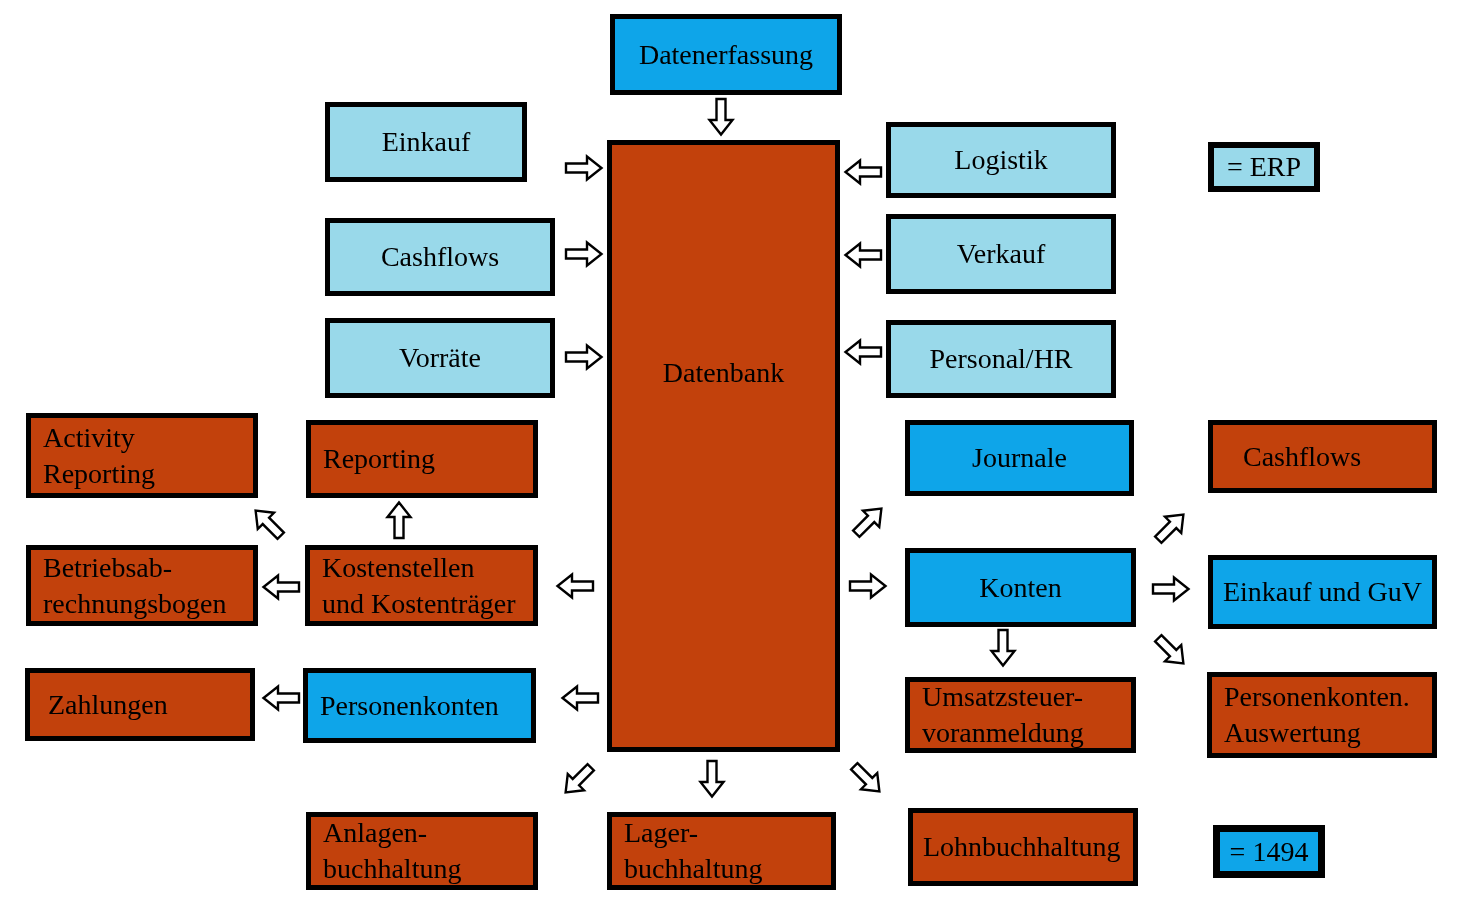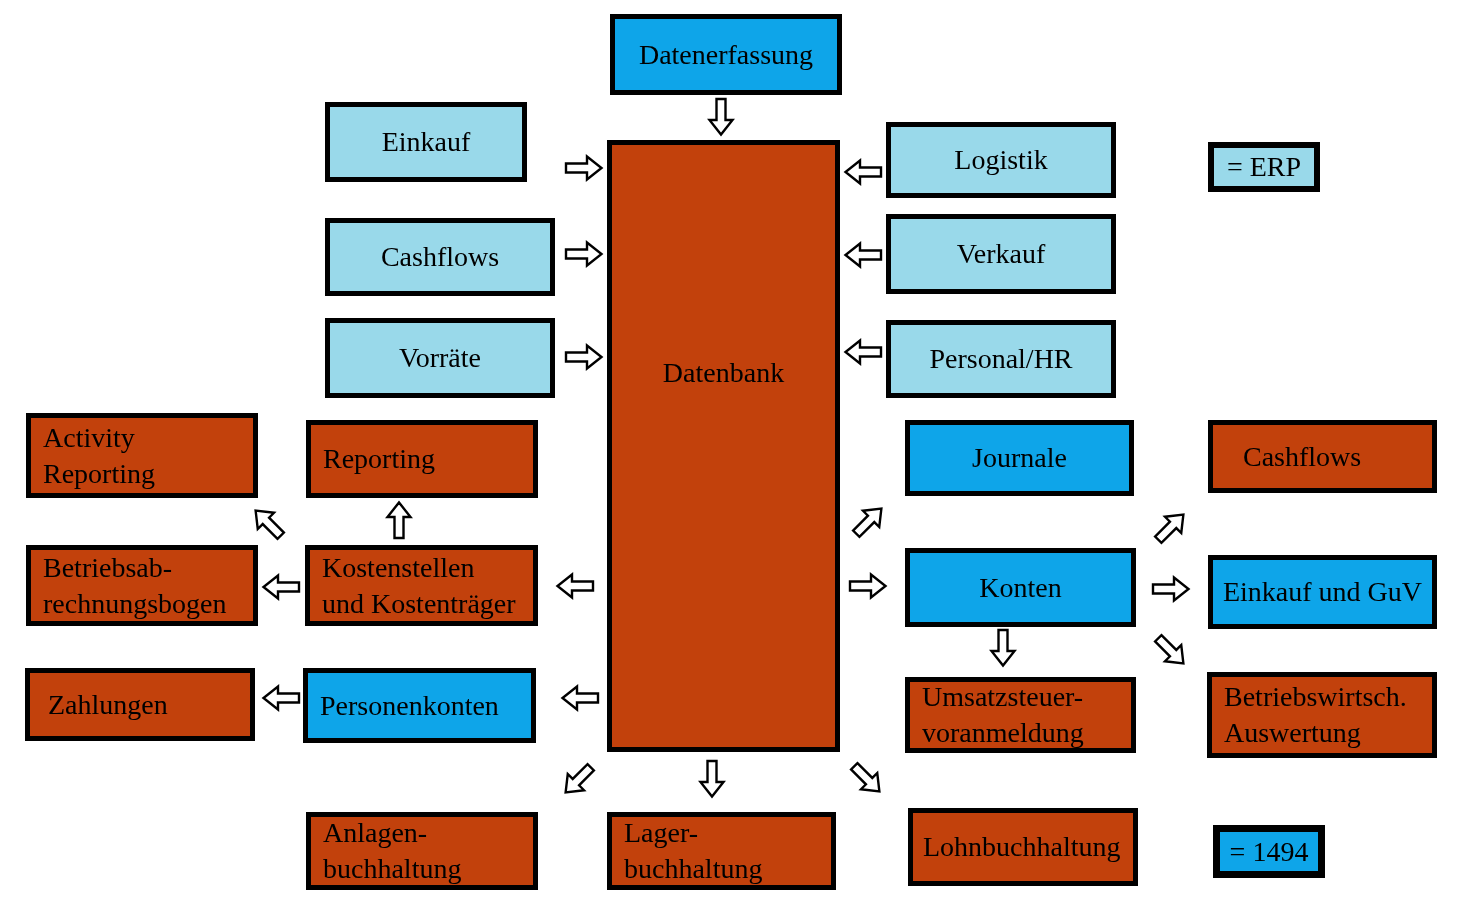--- a/index.html
+++ b/index.html
@@ -127,21 +127,21 @@
     <span>Konten</span>
   </div>
   <div class="node yellow" style="left:1208px;top:555px;width:229px;height:74px">
     <span>Einkauf und GuV</span>
   </div>
   <div class="node white lines" style="left:905px;top:677px;width:231px;height:76px">
     <span class="ln">Umsatzsteuer-</span>
     <span class="ln">voranmeldung</span>
   </div>
   <div class="node white lines" style="left:1207px;top:672px;width:230px;height:86px">
-    <span class="ln">Betriebswirtsch.</span>
+    <span class="ln">Personenkonten.</span>
     <span class="ln">Auswertung</span>
   </div>
 
   <div class="node white lines" style="left:306px;top:812px;width:232px;height:78px">
     <span class="ln">Anlagen-</span>
     <span class="ln">buchhaltung</span>
   </div>
   <div class="node white lines" style="left:607px;top:812px;width:229px;height:78px">
     <span class="ln">Lager-</span>
     <span class="ln">buchhaltung</span>

